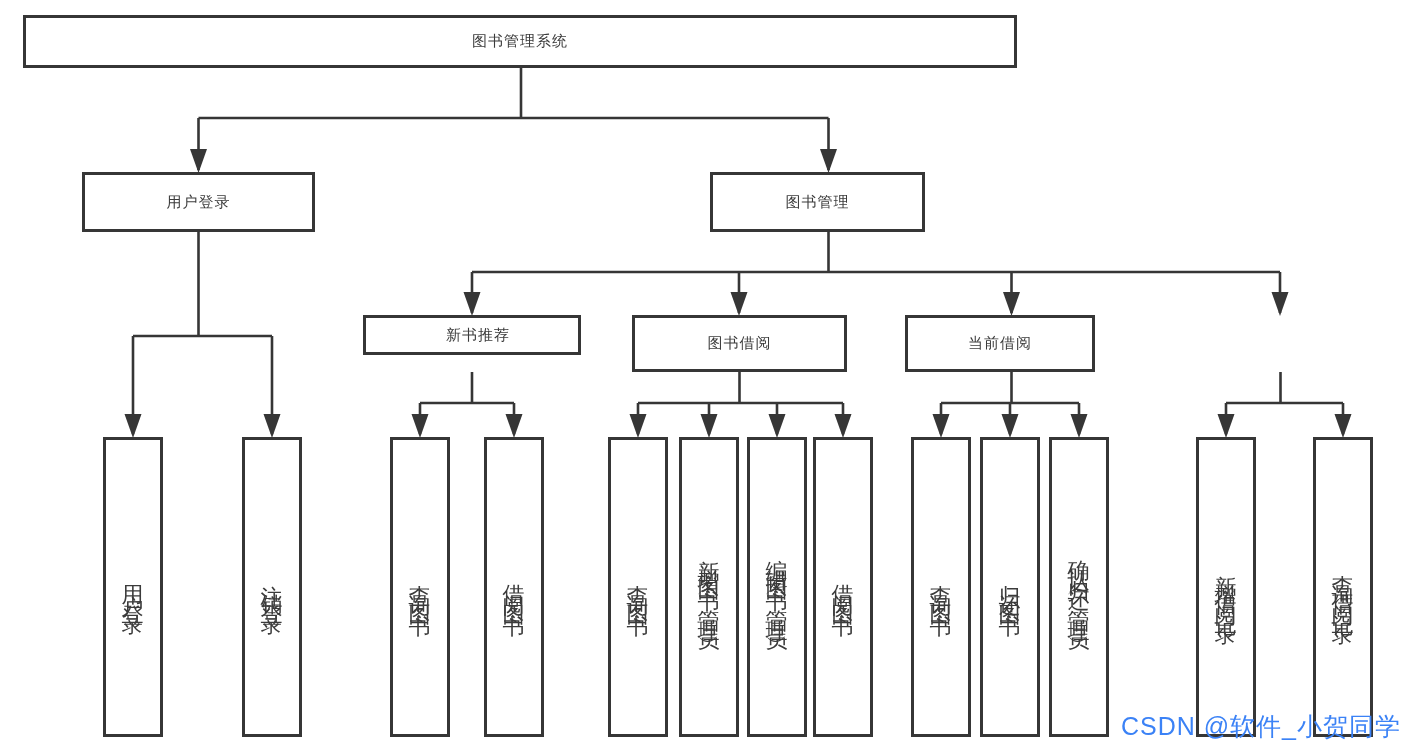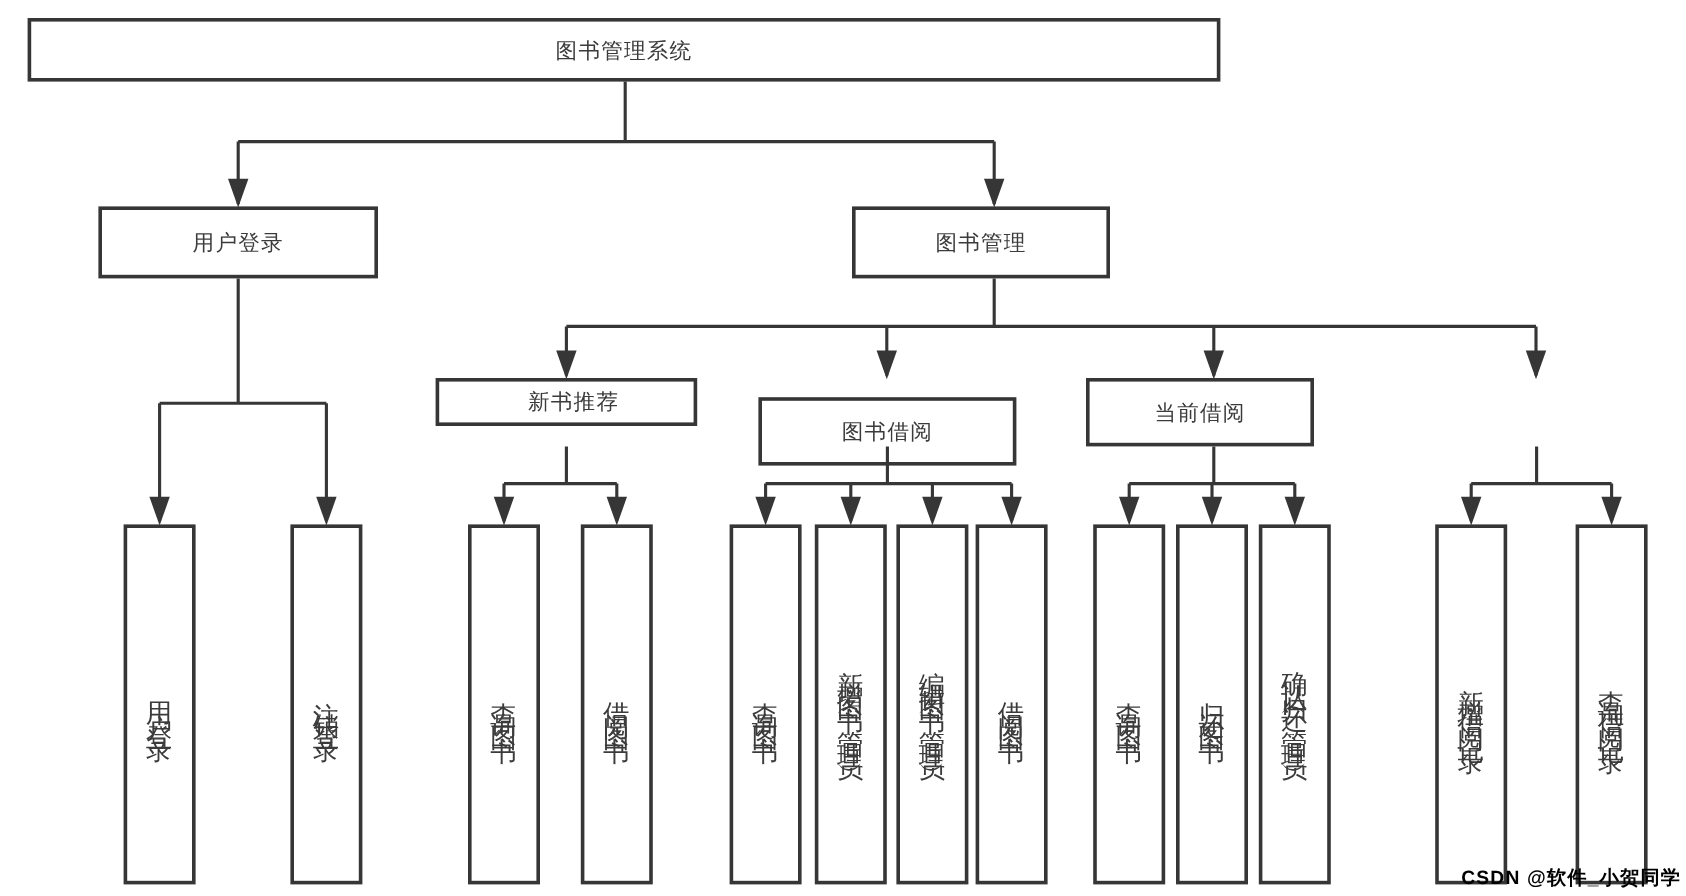--- a/index.html
+++ b/index.html
@@ -14,44 +14,43 @@
   .box {
     position: absolute;
     box-sizing: border-box;
     border: 3px solid #363636;
     background: #ffffff;
     display: flex;
     align-items: center;
     justify-content: center;
     color: #3b3b3b;
   }
-  .hbox { font-size: 18px; letter-spacing: 1px; }
+  .hbox { font-size: 15px; letter-spacing: 1px; }
   .leaf {
     writing-mode: vertical-rl;
     text-orientation: mixed;
     font-size: 22px;
     letter-spacing: 10px;
     line-height: 1.05;
   }
   .leaf span, .hbox span { display: block; }
   svg.connectors {
     position: absolute;
     left: 0; top: 0;
     pointer-events: none;
   }
   .watermark {
     position: absolute;
     right: 4px;
     bottom: 4px;
-    font-size: 16px;
-    color: #000000;
+    font-size: 25px;
+    color: #3b82f6;
     letter-spacing: 1px;
     z-index: 5;
     white-space: nowrap;
-    font-weight: bold;
   }
 </style>
 </head>
 <body>
 
 <div class="stage">
 
   <div class="box hbox" style="left:23px; top:15px; width:994px; height:53px;">
     <span>图书管理系统</span>
   </div>
@@ -59,21 +58,21 @@
   <div class="box hbox" style="left:82px; top:172px; width:233px; height:60px;">
     <span>用户登录</span>
   </div>
   <div class="box hbox" style="left:710px; top:172px; width:215px; height:60px;">
     <span>图书管理</span>
   </div>
 
   <div class="box hbox" style="left:363px; top:315px; width:218px; height:40px;padding-left:12px;">
     <span>新书推荐</span>
   </div>
-  <div class="box hbox" style="left:632px; top:331px; width:215px; height:57px;">
+  <div class="box hbox" style="left:632px; top:315px; width:215px; height:57px;">
     <span>图书借阅</span>
   </div>
   <div class="box hbox" style="left:905px; top:315px; width:190px; height:57px;">
     <span>当前借阅</span>
   </div>
 
   <div class="box leaf" style="left:103px; top:437px; width:60px; height:300px;">
     <span>用户登录</span>
   </div>
   <div class="box leaf" style="left:242px; top:437px; width:60px; height:300px;">

